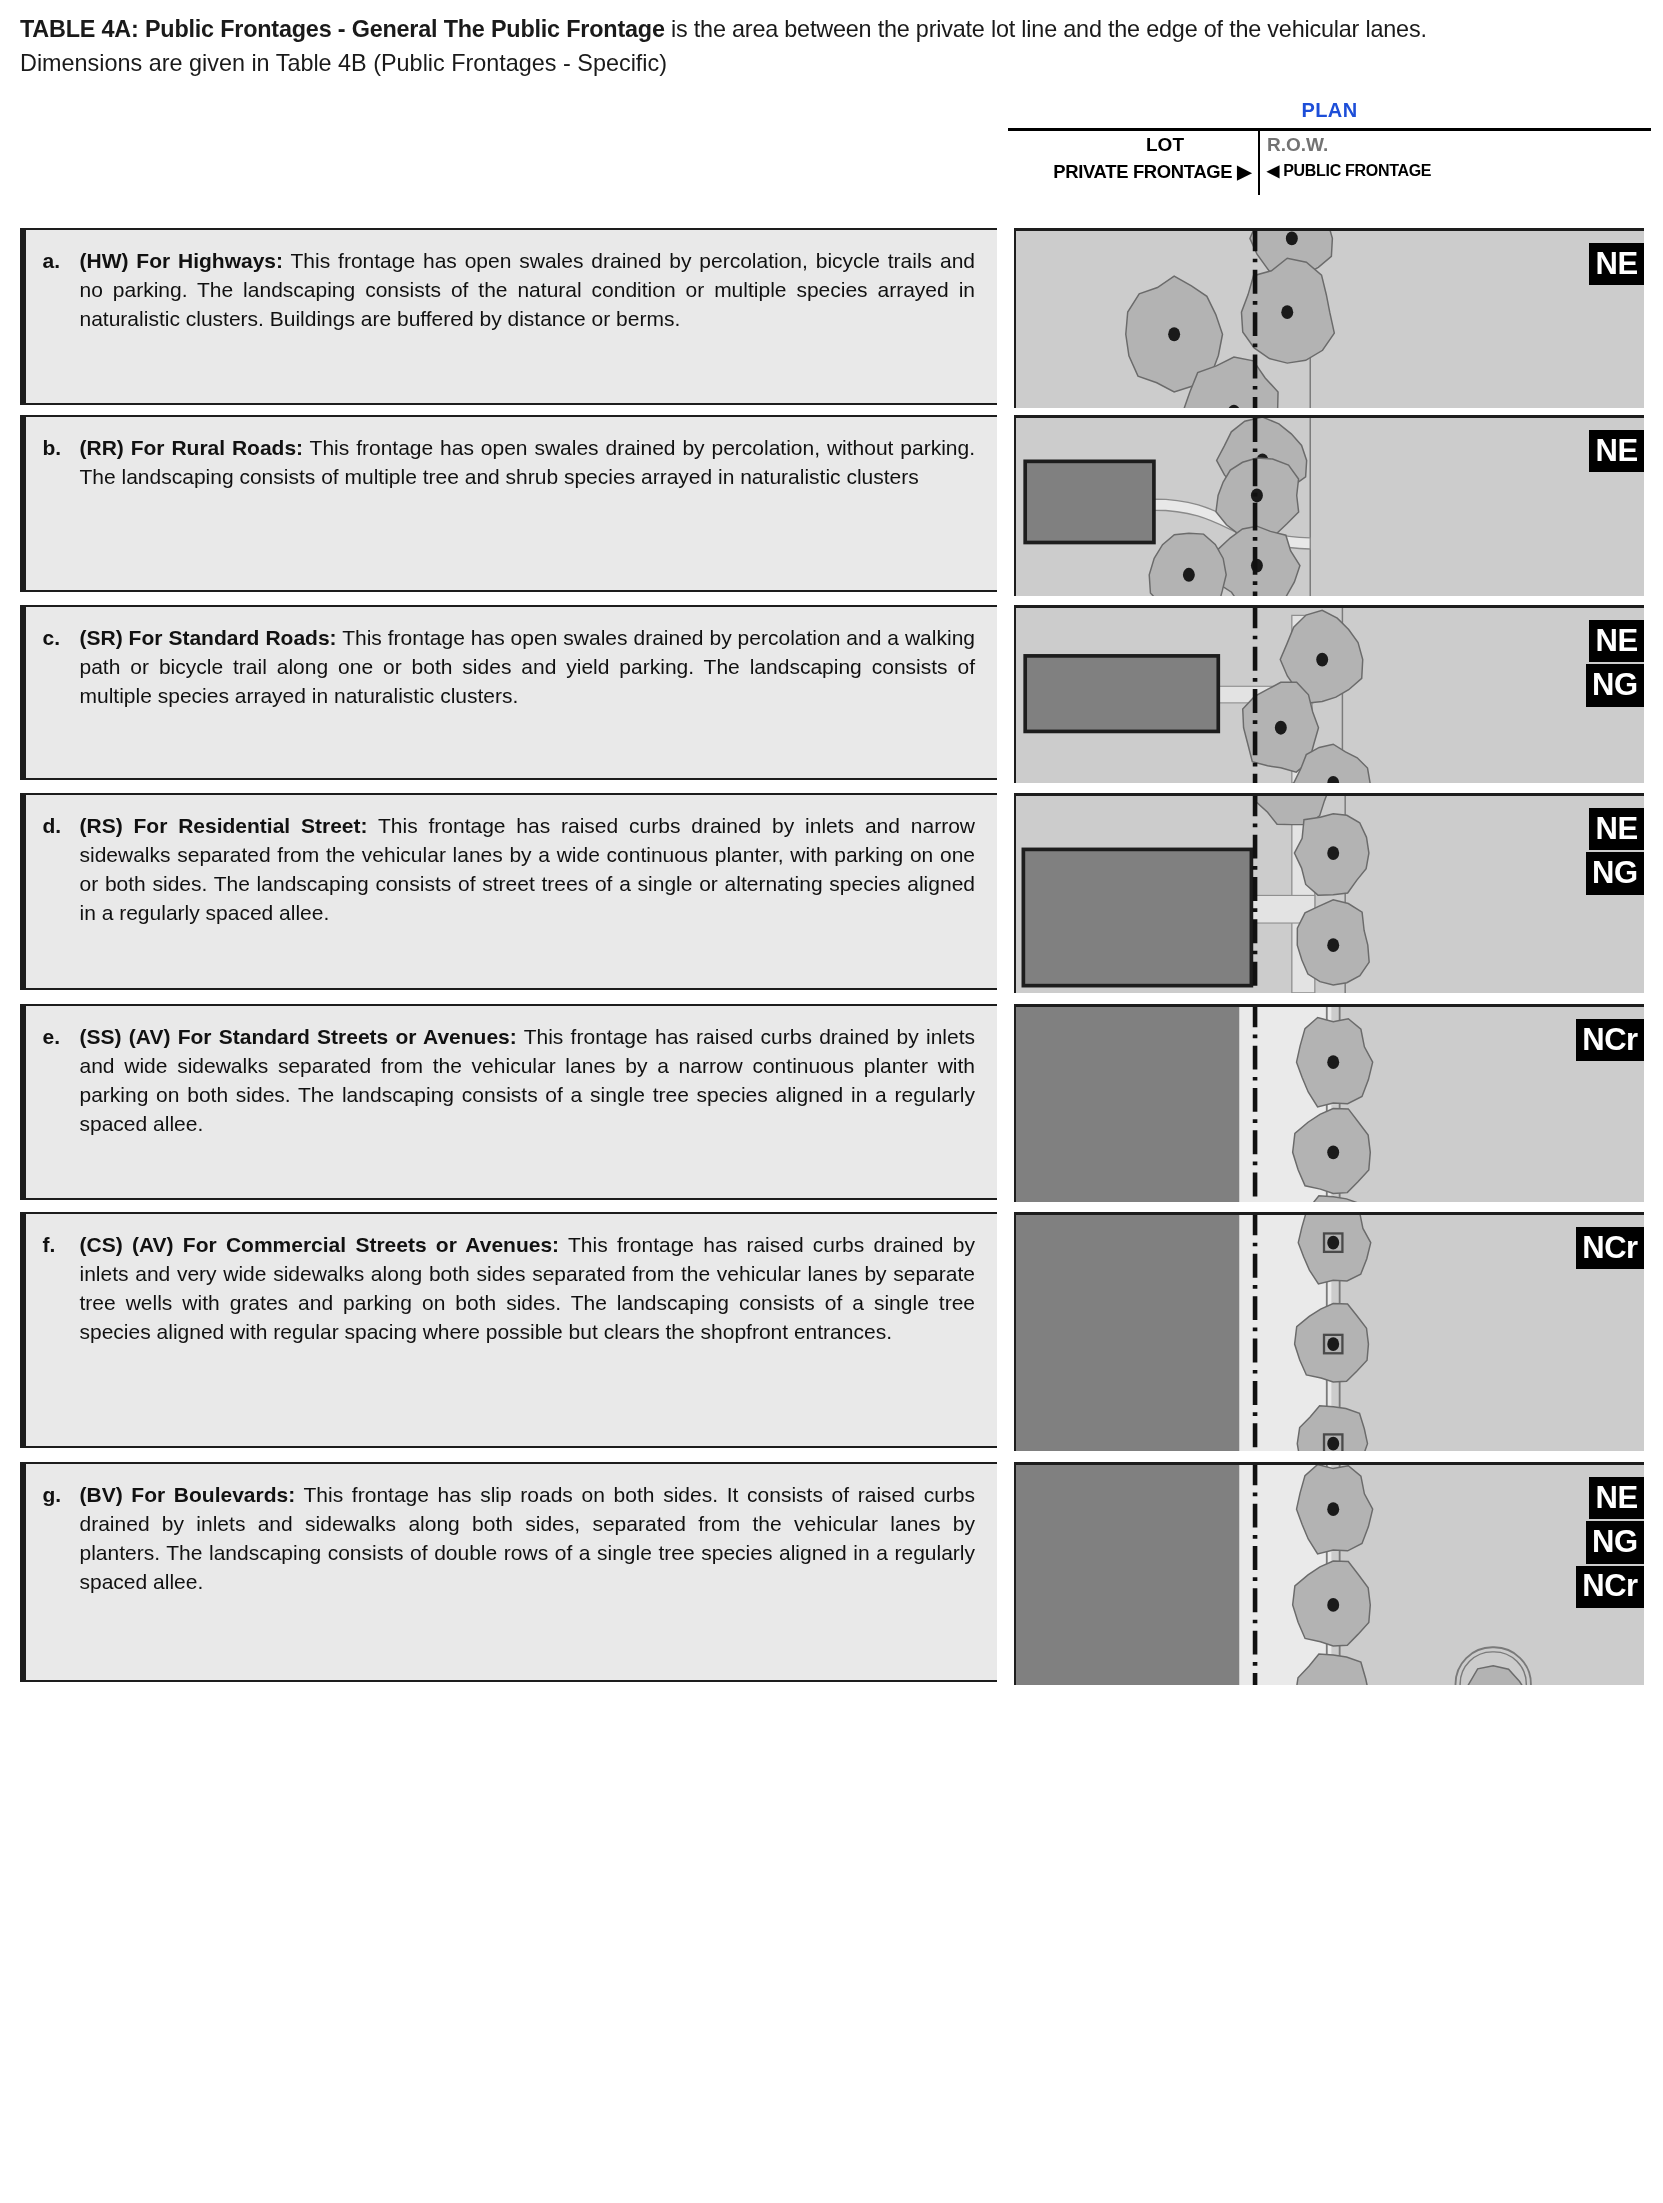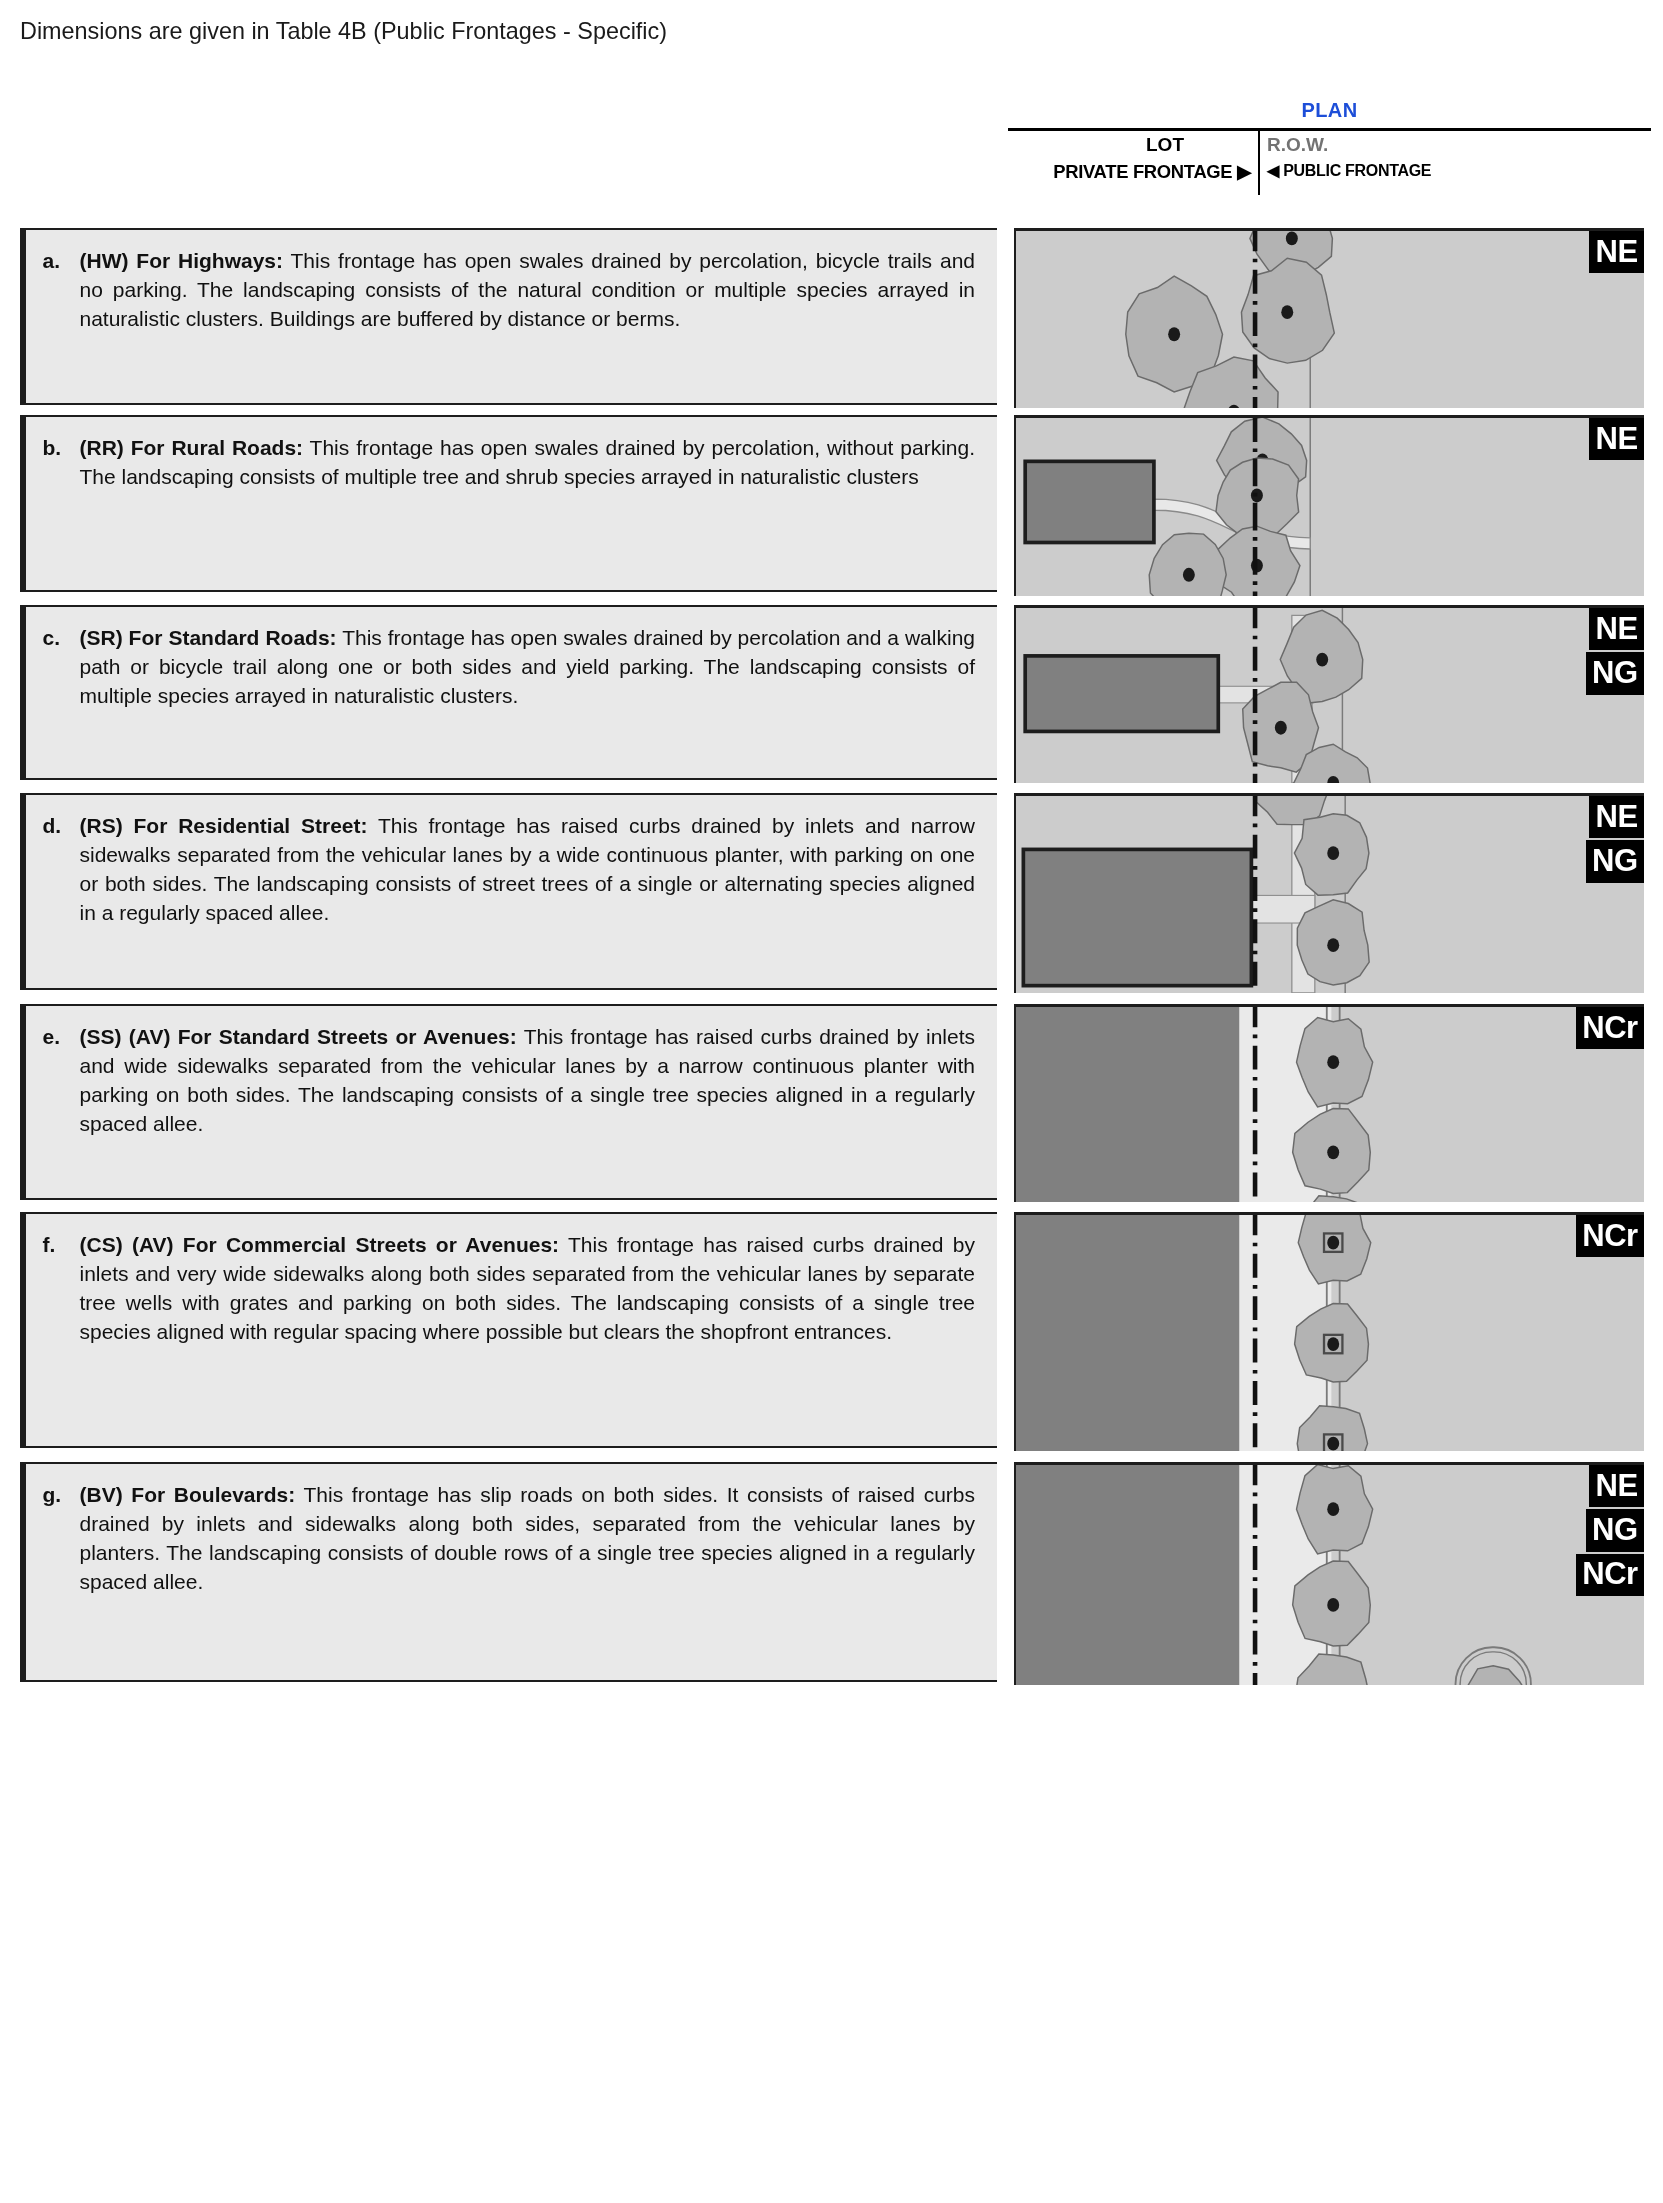--- a/index.html
+++ b/index.html
@@ -161,21 +161,21 @@
     overflow: hidden;
   }
 
   
   .svg-plan { display: block; width: 100%; height: 100%; }
 
   
   .badge-stack {
     position: absolute;
     right: 0px;
-    top: 0px;
+    top: 12px;
     display: flex;
     flex-direction: column;
     align-items: flex-end;
     z-index: 6;
   }
   .badge {
     background: #000000;
     color: #ffffff;
     font-weight: bold;
     font-size: 31px;
@@ -185,20 +185,23 @@
     font-family: "Liberation Sans", sans-serif;
     margin-bottom: 1.8px;
     text-align: center;
     min-width: 42px;
   }
 </style>
 </head>
 <body>
 
 <div class="doc-header">
+  <div class="title-line">
+    <span class="t-bold">TABLE 4A:  Public Frontages - General The Public Frontage</span><span> is the area between the private lot line and the edge of the vehicular lanes.</span>
+  </div>
   <div class="title-line2">Dimensions are given in Table 4B (Public Frontages - Specific)</div>
 </div>
 
 <div class="plan-head">
   <div class="plan-label">PLAN</div>
   <div class="plan-rule"></div>
   <div class="plan-divider"></div>
   <div class="lot-label">LOT</div>
   <div class="row-label">R.O.W.</div>
   <div class="privfront-label">PRIVATE FRONTAGE ▶</div>

